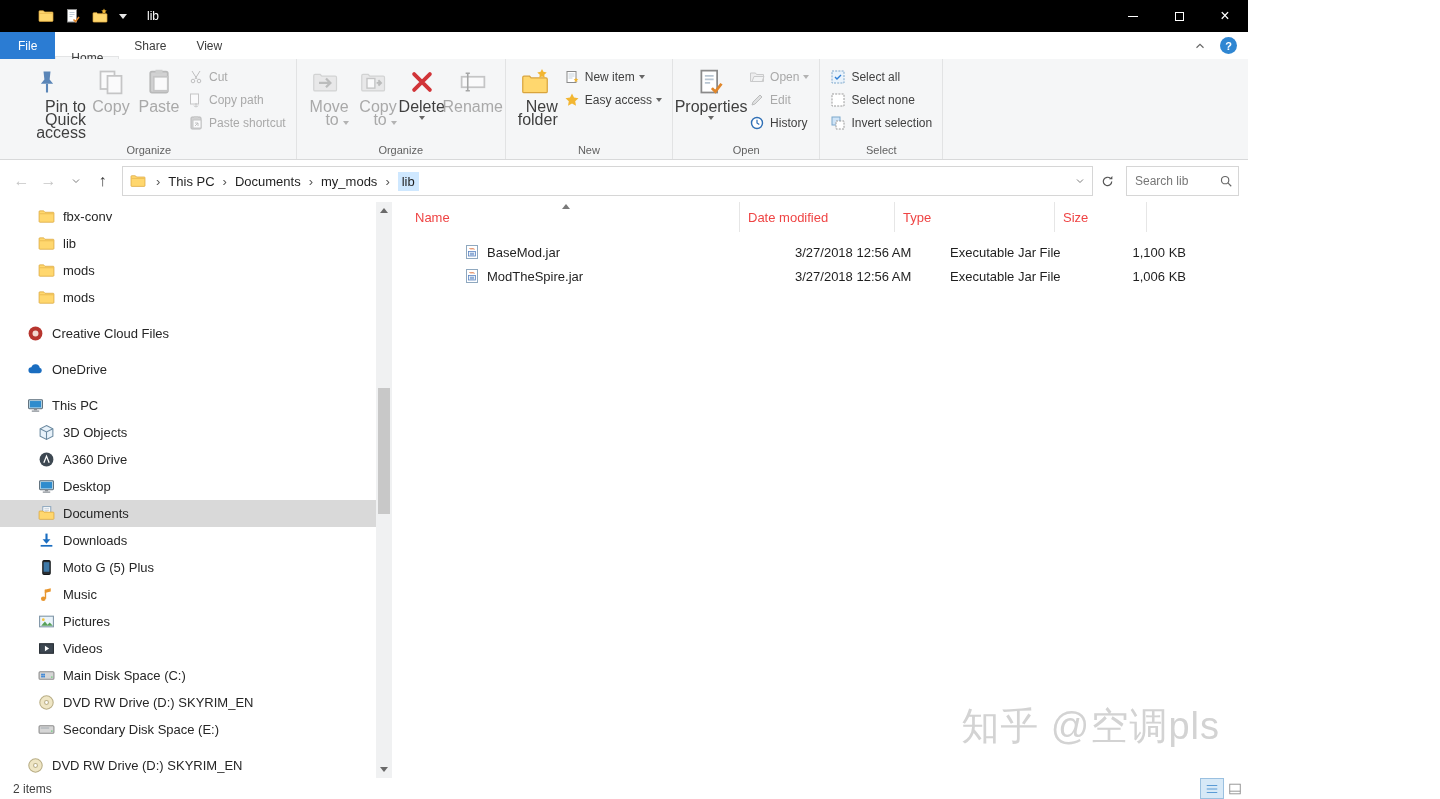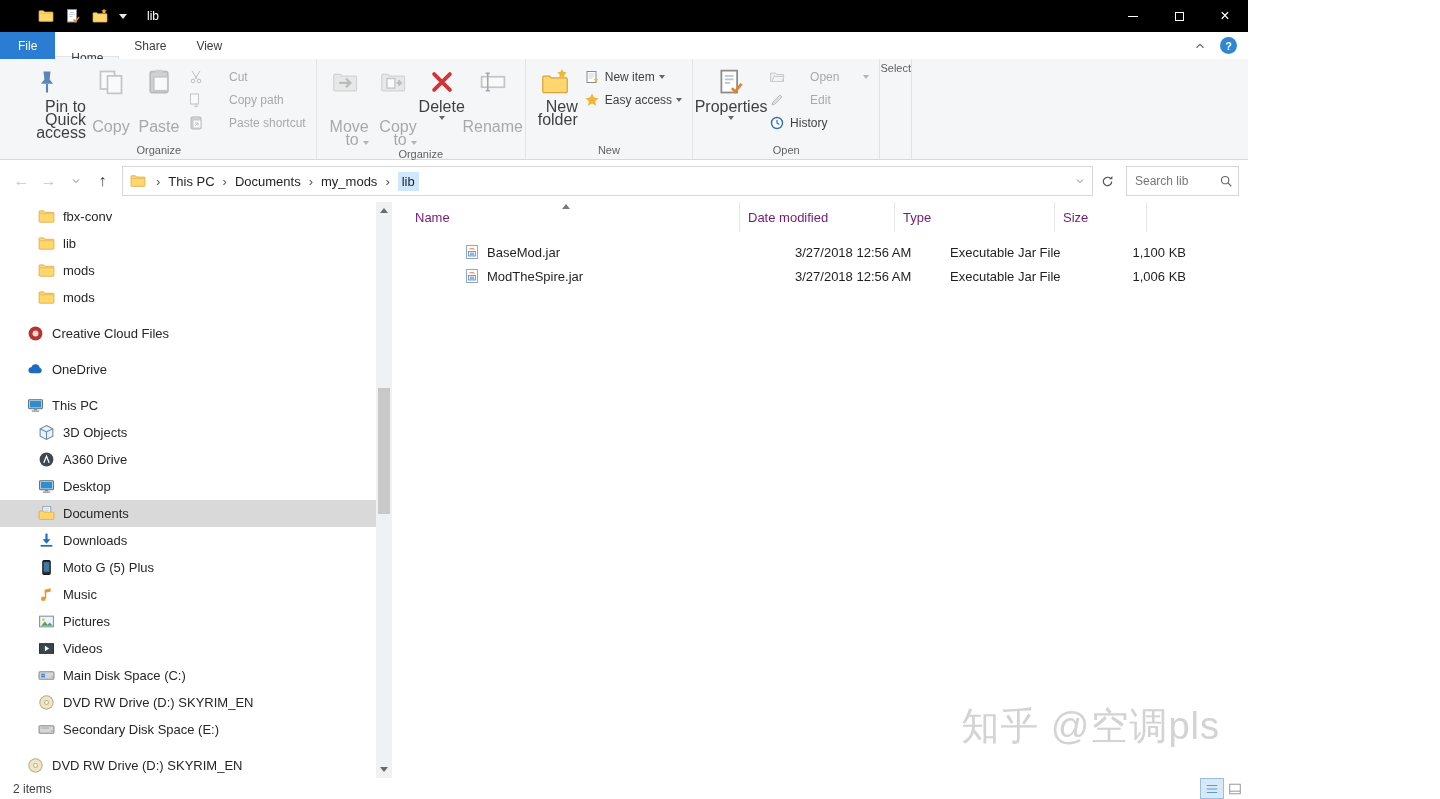--- a/index.html
+++ b/index.html
@@ -33,21 +33,21 @@
   .rbody { flex:1; display:flex; align-items:stretch; padding:2px 5px 0 5px; }
   .rlabel { height:17px; line-height:16px; text-align:center; font-size:11px; color:#616161; }
   .bigbtn { display:flex; flex-direction:column; align-items:center; padding-top:6px; margin:0 1px; }
   .bigbtn .ic { width:28px; height:28px; flex:none; }
   .blwrap { margin-top:4px; font-size:16px; line-height:13px; text-align:right; color:#3f3f3f; }
   .smallstack { display:flex; flex-direction:column; padding-top:3px; }
   .smallbtn { display:flex; align-items:center; height:23px; padding:0 5px; font-size:12px; color:#3f3f3f; white-space:nowrap; }
   .smallbtn .ic { width:16px; height:16px; margin-right:5px; flex:none; }
   .caret { display:inline-block; width:0; height:0; border-left:3.5px solid transparent; border-right:3.5px solid transparent; border-top:4px solid #666; margin-left:4px; }
   .caret-block { display:block; margin:3px auto 0; width:0; height:0; border-left:3.5px solid transparent; border-right:3.5px solid transparent; border-top:4px solid #666; }
-  .disabled, .disabled .blwrap, .disabled span { color:#a9a9a9;gap:20px; }
+  .disabled, .disabled .blwrap, .disabled span { color:#a9a9a9; }
   .disabled .ic { filter:grayscale(1) opacity(.45); }
   .disabled .caret, .disabled .caret-block { border-top-color:#b3b3b3; }
   .w-pin { width:78px; }
   .w-46 { width:46px; }
   .w-52 { width:52px; }
   .w-64 { width:64px; }
 
   
   .addressbar { height:42px; flex:none; display:flex; align-items:center; background:#fff; padding:0 9px 0 8px; }
   .navbtn { width:27px; height:27px; display:flex; align-items:center; justify-content:center; font-size:16px; color:#3f3f3f; flex:none; }
@@ -74,21 +74,21 @@
   .srow.root { padding-left:27px; margin-top:9px; }
   .srow .ic { width:17px; height:17px; margin-right:8px; flex:none; }
   .srow.selected { background:#d9d9d9; }
   .sscroll { position:absolute; right:0; top:0; bottom:0; width:16px; background:#f0f1f2; }
   .sarrow { position:absolute; left:4px; width:0; height:0; border-left:4px solid transparent; border-right:4px solid transparent; }
   .sarrow.up { top:6px; border-bottom:5px solid #6a6a6a; }
   .sarrow.down { bottom:6px; border-top:5px solid #6a6a6a; }
   .sthumb { position:absolute; left:2px; width:12px; top:186px; height:126px; background:#c8c8c8; }
 
   .content { flex:1; position:relative; display:flex; flex-direction:column; min-width:0; }
-  .lheader { height:30px; flex:none; display:flex; font-size:13px; color:#701a75; position:relative; }
+  .lheader { height:30px; flex:none; display:flex; font-size:13px; color:#ef4444; position:relative; }
   .hcell { display:flex; align-items:center; border-right:1px solid #e6e6e6; padding-left:8px; }
   .hc-name { width:348px; padding-left:23px; }
   .hc-date { width:155px; }
   .hc-type { width:160px; }
   .hc-size { width:92px; }
   .sortcaret { position:absolute; top:2px; left:170px; width:0; height:0; border-left:4px solid transparent; border-right:4px solid transparent; border-bottom:5px solid #7a7a7a; }
   .rows { padding-top:8px; }
   .frow { height:24px; display:flex; align-items:center; font-size:13px; color:#1f1f1f;padding-left:47px; }
   .fc-name { width:348px; display:flex; align-items:center; padding-left:25px; }
   .fc-name .ic { width:16px; height:16px; margin-right:7px; flex:none; }
@@ -467,20 +467,42 @@
                 <use href="#i-history"></use>
               </svg>
             <span>History</span>
           </div>
         </div>
       </div>
       <div class="rlabel">Open</div>
     </div>
 
     <div class="rgroup">
+      <div class="rbody">
+        <div class="smallstack">
+          <div class="smallbtn">
+            <svg class="ic" viewBox="0 0 16 16">
+                <use href="#i-selall"></use>
+              </svg>
+            <span>Select all</span>
+          </div>
+          <div class="smallbtn">
+            <svg class="ic" viewBox="0 0 16 16">
+                <use href="#i-selnone"></use>
+              </svg>
+            <span>Select none</span>
+          </div>
+          <div class="smallbtn">
+            <svg class="ic" viewBox="0 0 16 16">
+                <use href="#i-selinv"></use>
+              </svg>
+            <span>Invert selection</span>
+          </div>
+        </div>
+      </div>
       <div class="rlabel">Select</div>
     </div>
   </div>
 
   <div class="addressbar">
     <div class="navbtn disabled">←</div>
     <div class="navbtn disabled">→</div>
     <div class="navbtn">
       <svg class="nav-chev" viewBox="0 0 16 16">
           <use href="#i-chevdown"></use>

